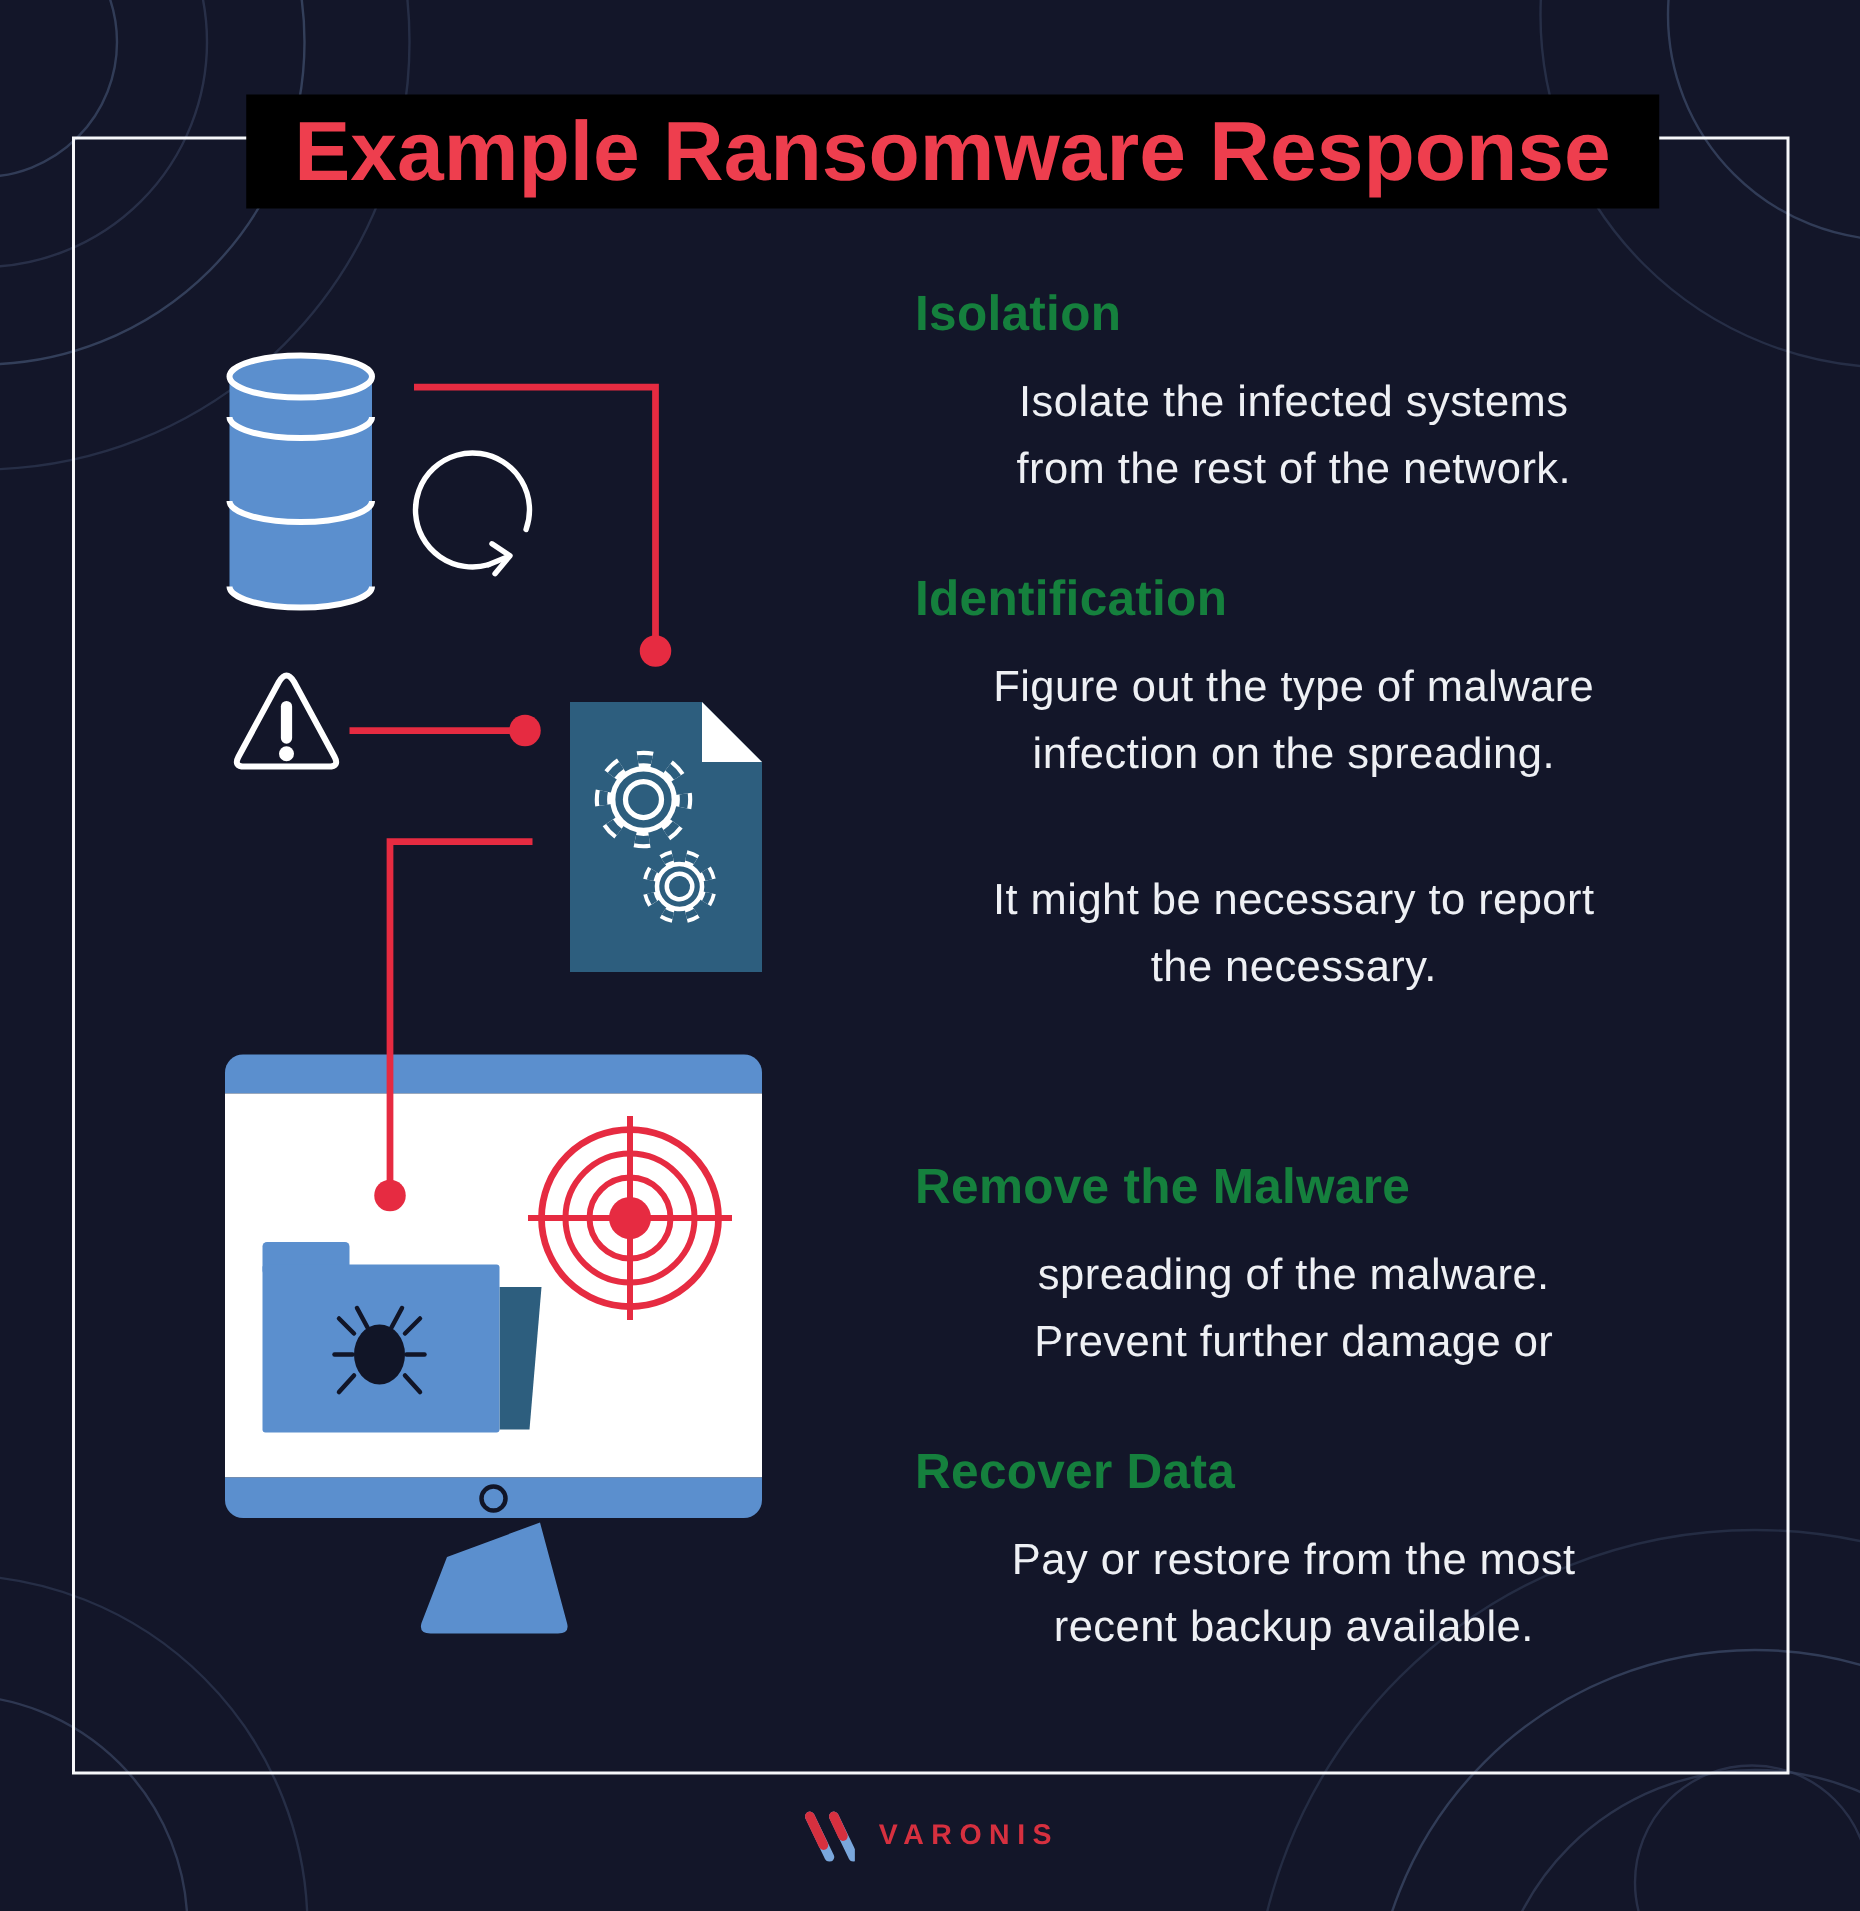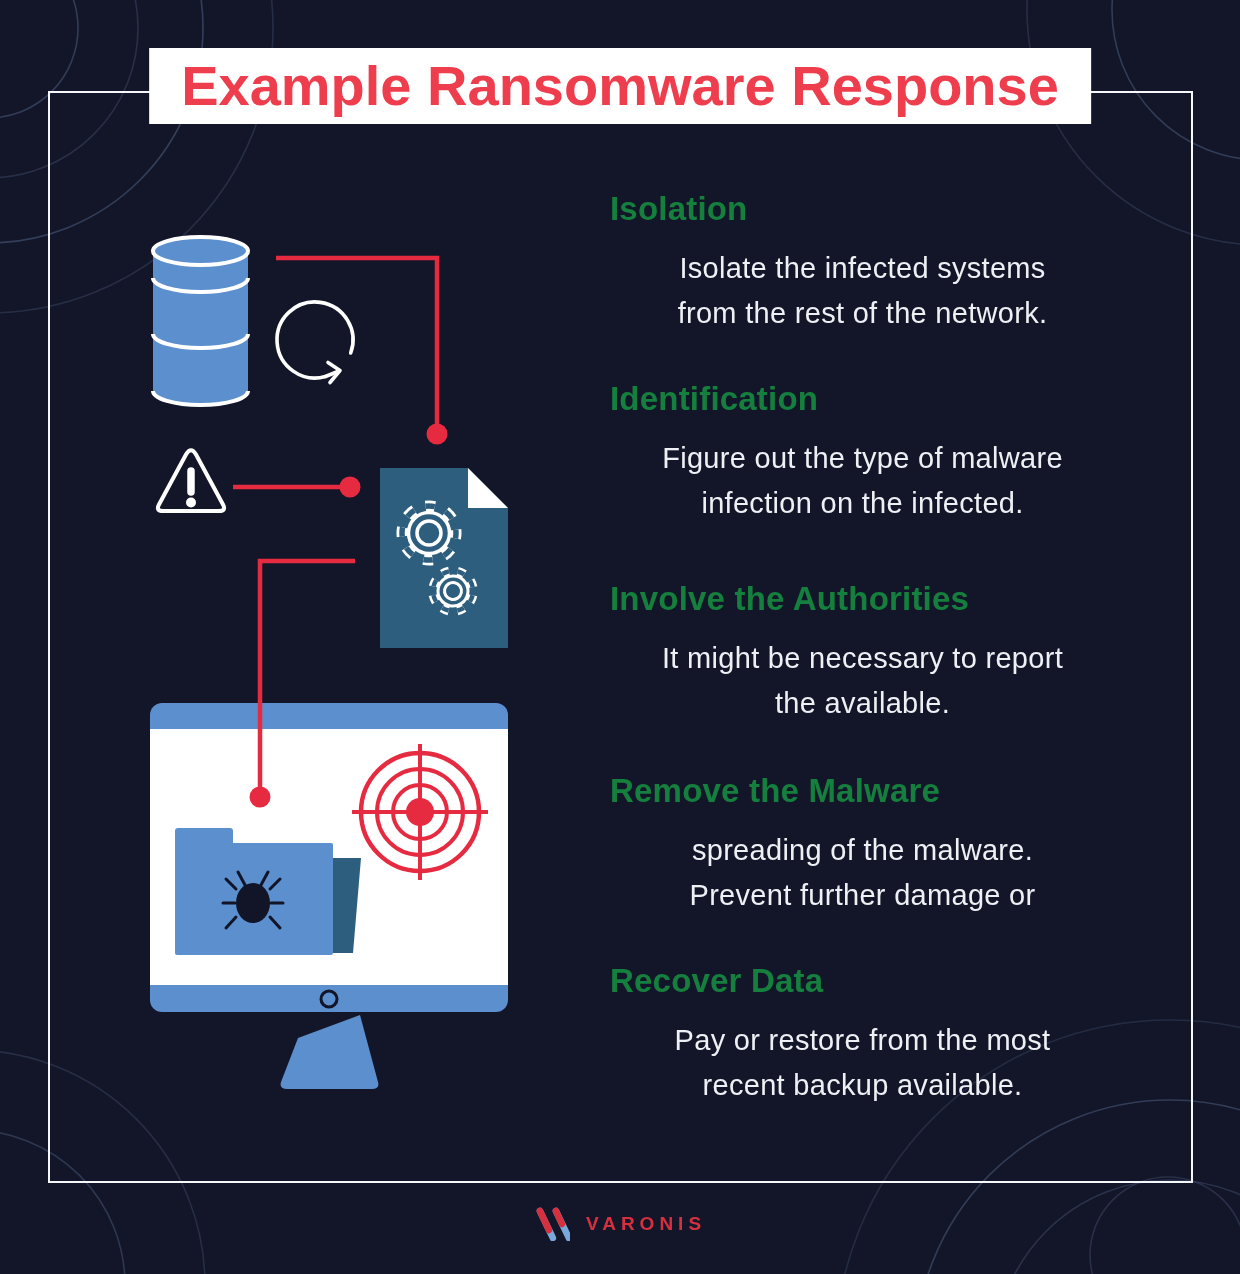--- a/index.html
+++ b/index.html
@@ -7,21 +7,21 @@
     position:relative;width:1240px;height:1274px;overflow:hidden;
     background:#131629;font-family:"Liberation Sans",sans-serif;
   }
   .bg-arcs{position:absolute;inset:0;z-index:0;}
   .frame{
     position:absolute;left:48px;top:91px;width:1145px;height:1092px;
     border:2.5px solid #f6f7fa;box-sizing:border-box;z-index:1;
   }
   .title{
     position:absolute;z-index:3;top:48px;left:50%;transform:translateX(-50%);
-    margin:0;padding:0 32px;background:#ffffff;white-space:nowrap;
+    margin:15px;padding:0 32px;background:#000000;white-space:nowrap;
     font-size:56px;font-weight:700;letter-spacing:0;color:#ee3e4e;line-height:76px;
   }
   .illustration{position:absolute;left:120px;top:225px;z-index:2;}
   .content{position:absolute;left:0;top:0;width:1240px;height:1274px;z-index:2;}
   .section{position:absolute;left:610px;width:505px;}
   .s1{top:188px}.s2{top:378px}.s3{top:578px}.s4{top:770px}.s5{top:960px}
   .section h2{
     margin:0 0 16px 0;font-size:33px;font-weight:700;color:#15803d;letter-spacing:.2px;line-height:42px;
   }
   .section p{margin:0;font-size:29px;line-height:45px;color:#eef0f4;letter-spacing:.3px;font-weight:400;text-align:center;}
@@ -150,28 +150,27 @@
       <h2>Isolation</h2>
       <p>
           <span>Isolate the infected systems</span>
           <span>from the rest of the network.</span>
         </p>
     </div>
     <div class="section s2">
       <h2>Identification</h2>
       <p>
           <span>Figure out the type of malware</span>
-          <span>infection on the infected.</span>
+          <span>infection on the spreading.</span>
         </p>
     </div>
     <div class="section s3">
-      <h2>Involve the Authorities</h2>
       <p>
           <span>It might be necessary to report</span>
-          <span>the available.</span>
+          <span>the necessary.</span>
         </p>
     </div>
     <div class="section s4">
       <h2>Remove the Malware</h2>
       <p>
           <span>spreading of the malware.</span>
           <span>Prevent further damage or</span>
         </p>
     </div>
     <div class="section s5">

